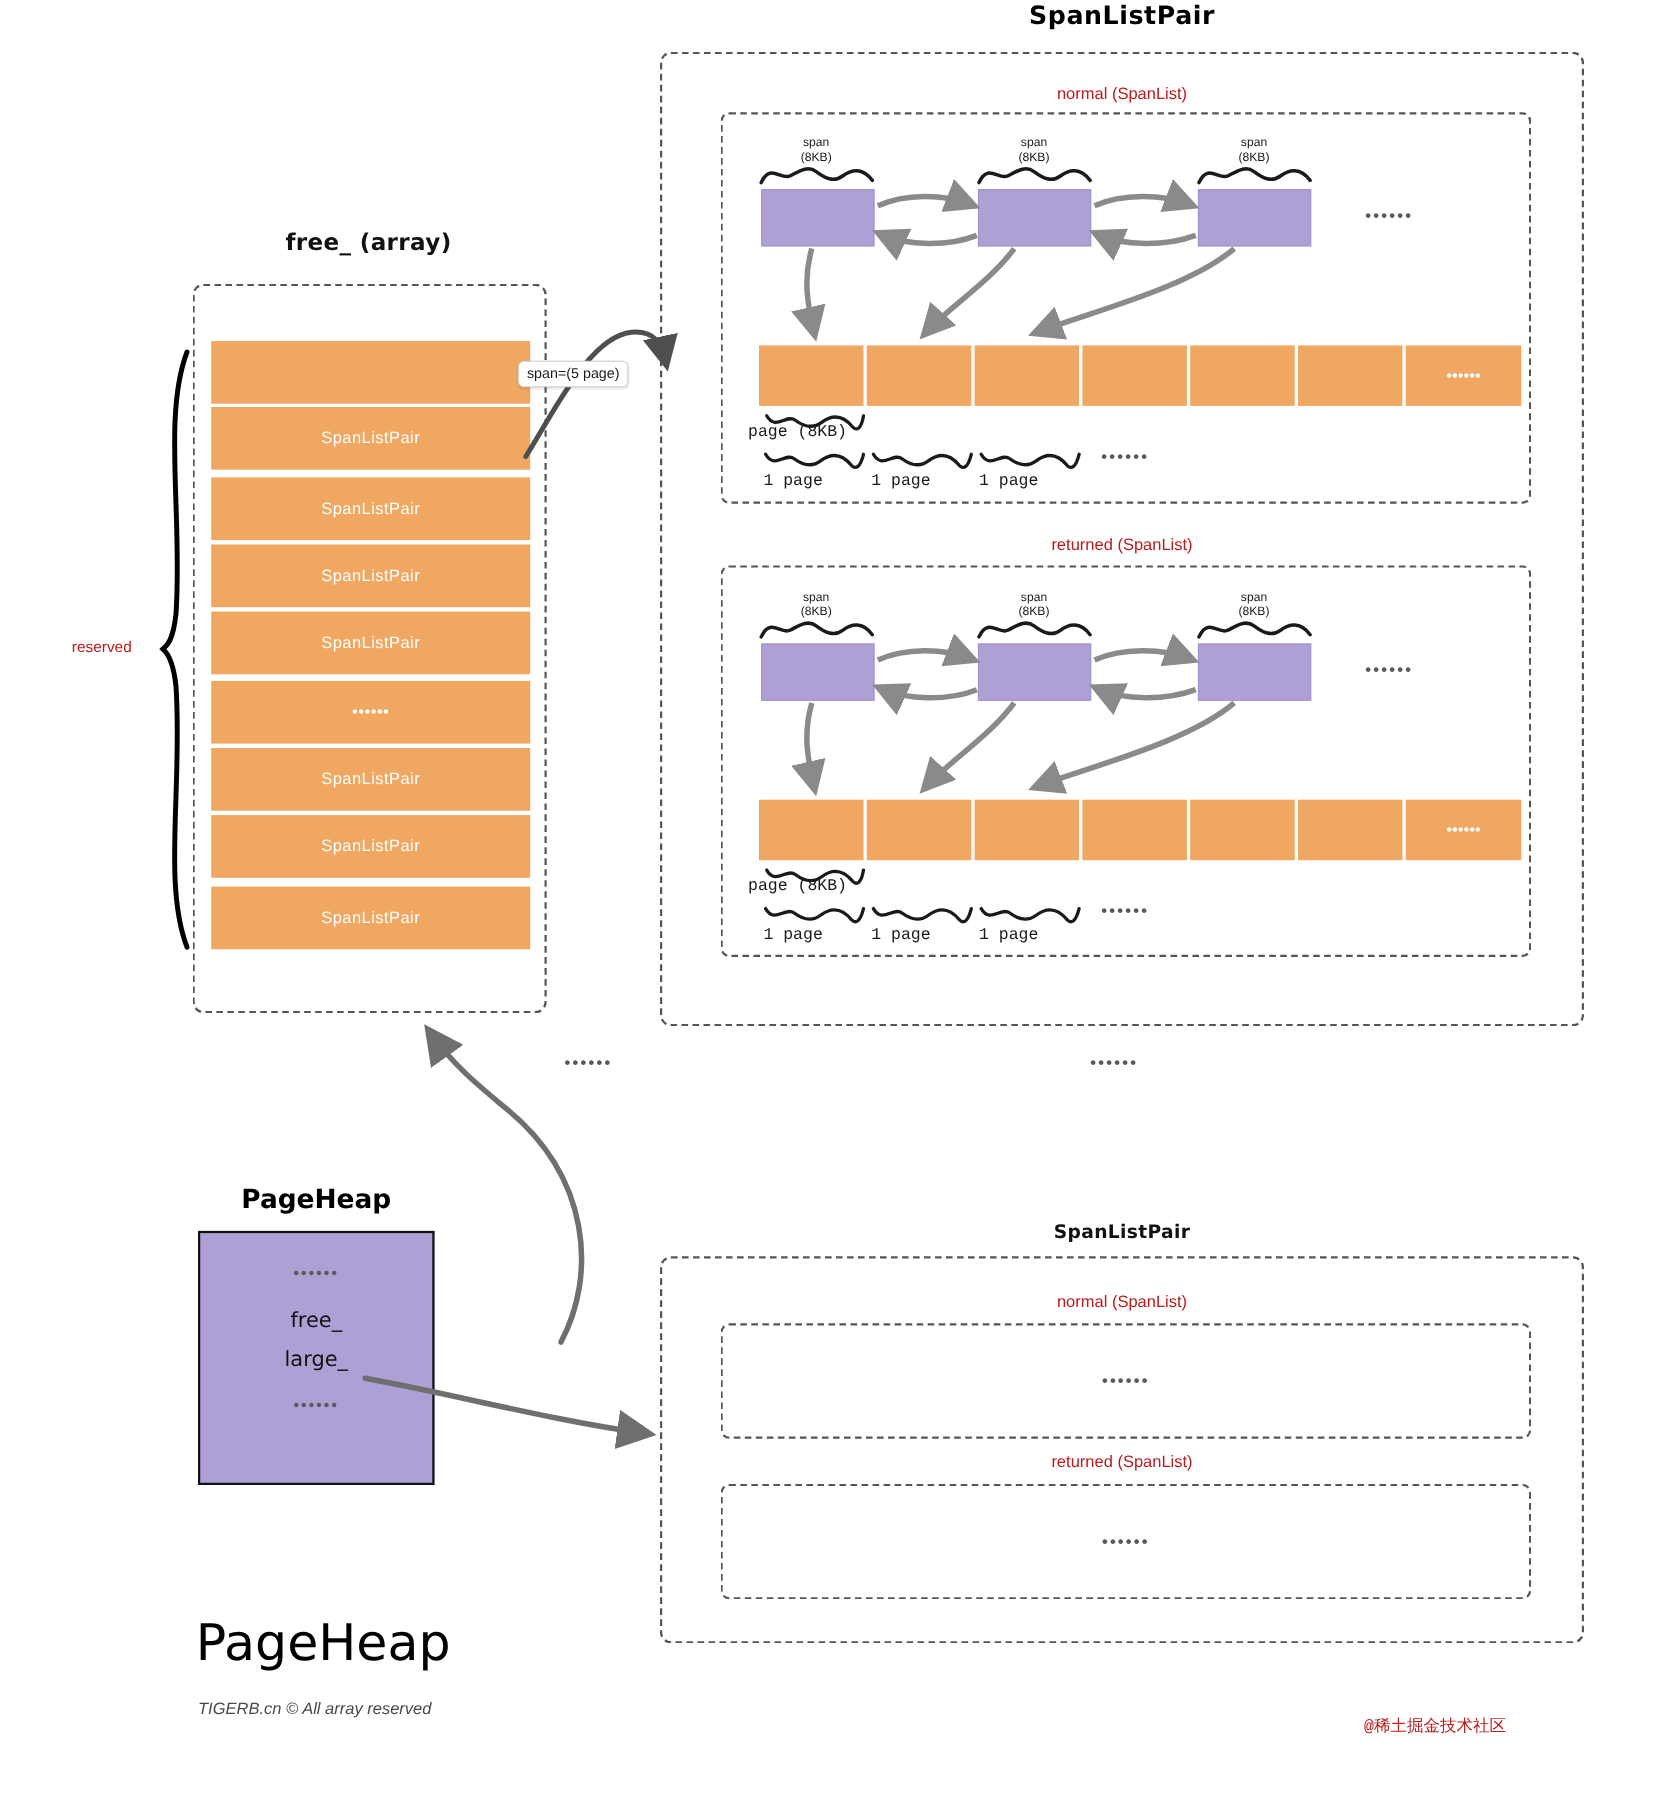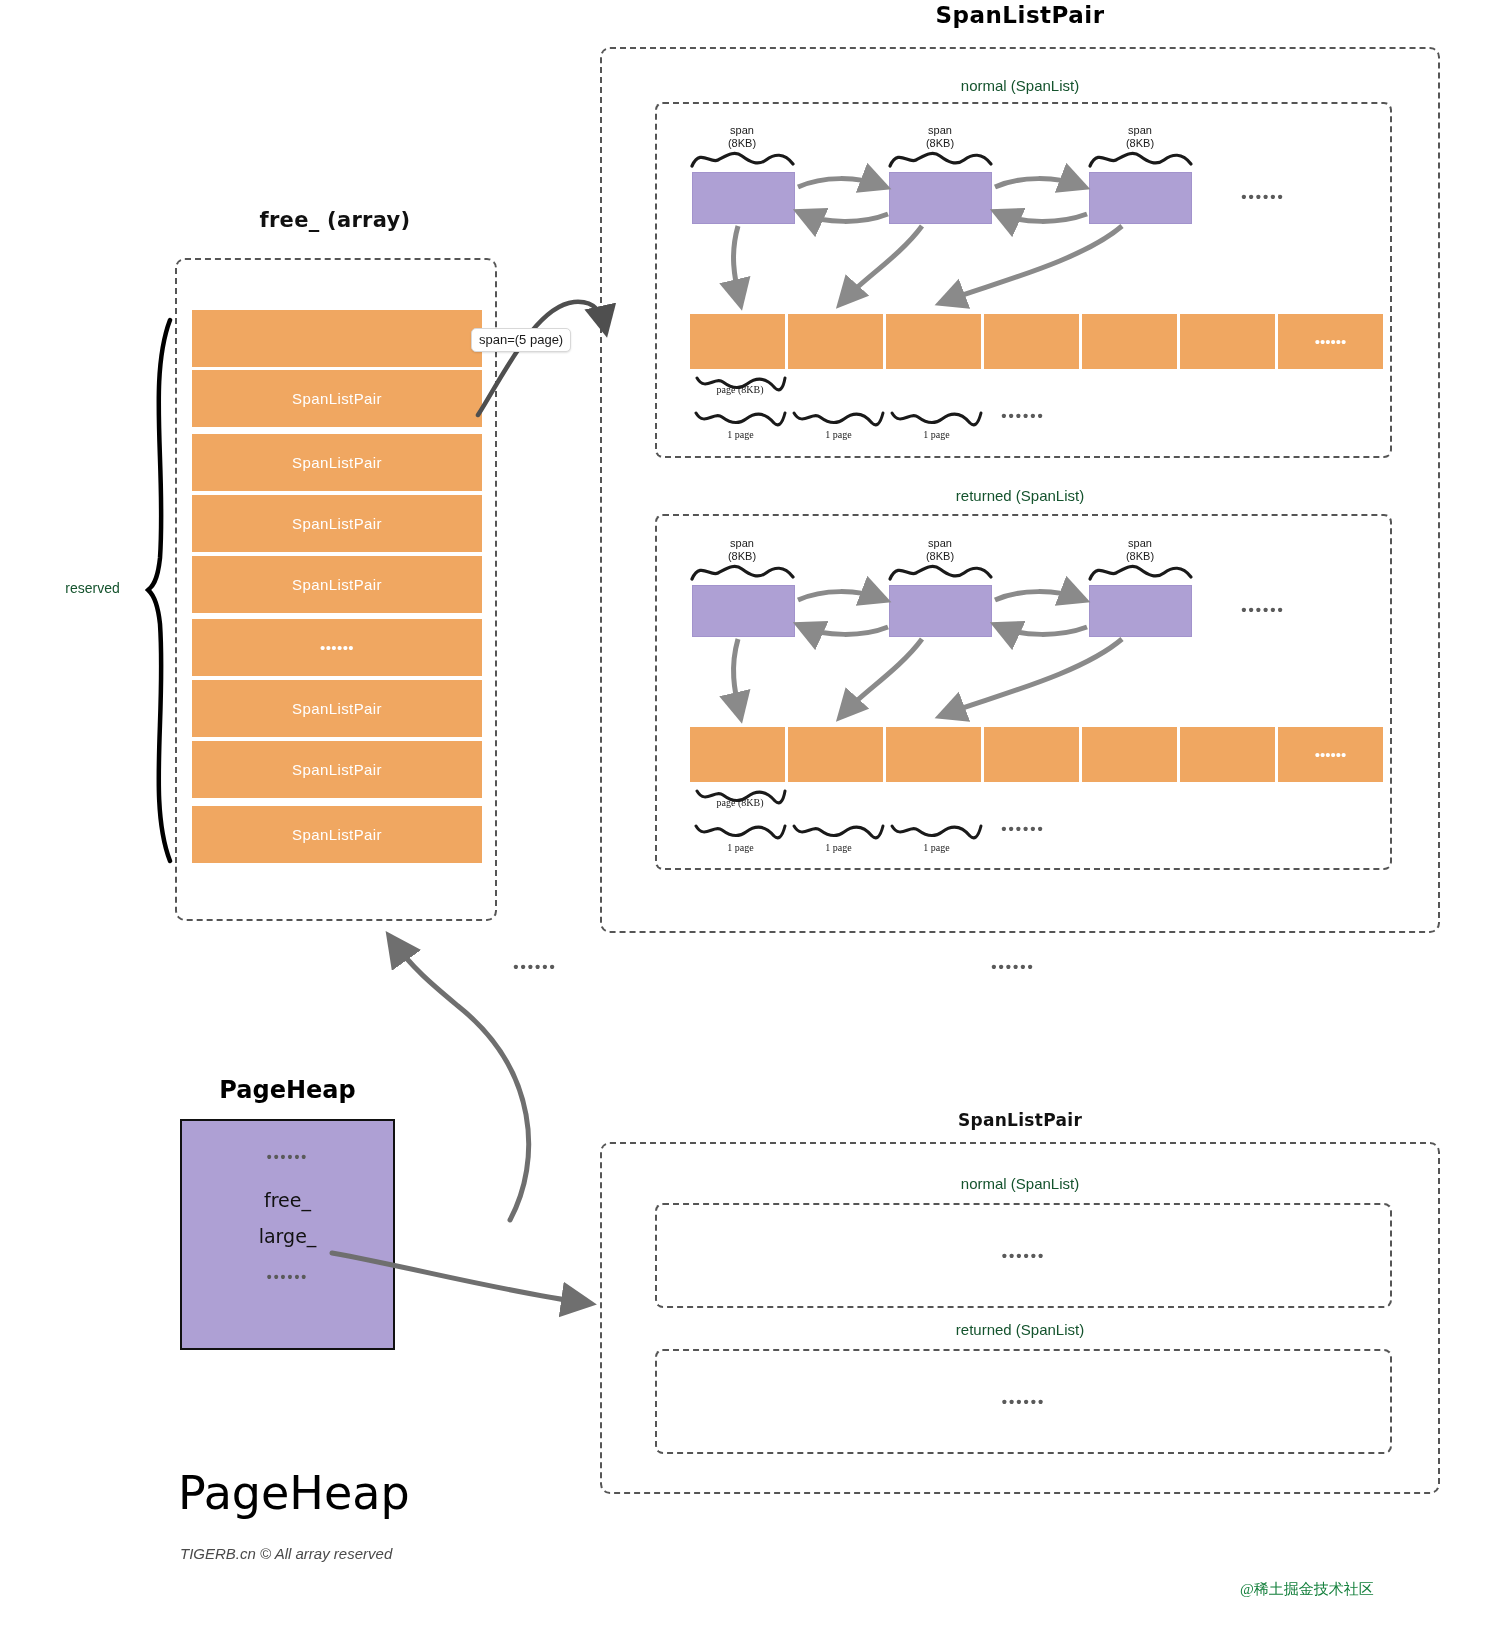--- a/index.html
+++ b/index.html
@@ -20,30 +20,30 @@
     font-size: 23px; font-weight: 700; color: #000;
     letter-spacing: .5px; text-align: center;
     font-family: "DejaVu Sans", sans-serif;
   }
   .title-md {
     font-size: 21px; font-weight: 700; color: #111;
     text-align: center; letter-spacing: .3px;
     font-family: "DejaVu Sans", sans-serif;
   }
   .label-sub {
-    font-size: 15px; font-weight: 400; color: #14532d;
+    font-size: 15px; font-weight: 400; color: #b91c1c;
     text-align: center; font-family: "Liberation Sans", sans-serif;
   }
   .label-tiny {
     font-size: 11px; color: #1a1a1a; text-align: center;
     line-height: 1.2; font-family: "Liberation Sans", sans-serif;
   }
   .label-brace {
-    font-size: 10px; color: #1a1a1a; text-align: center;
-    font-family: Liberation Serif, serif;
+    font-size: 15px; color: #1a1a1a; text-align: left;
+    font-family: Liberation Mono, monospace;
   }
 
   
   .dashed {
     border: 2px dashed #555;
     border-radius: 10px;
     background: transparent;
   }
   .dashed-thin {
     border: 2px dashed #555;
@@ -102,23 +102,22 @@
   }
   .footer-title {
     font-size: 46px; color: #000; font-weight: 400;
     font-family: "DejaVu Sans", sans-serif;
   }
   .footer-copy {
     font-size: 15px; color: #4a4a4a; font-style: italic;
     font-family: "Liberation Sans", sans-serif;
   }
   .watermark {
-    font-size: 15px; color: #15803d;
-    font-family: Liberation Serif, serif;
-    margin-top: 20px;
+    font-size: 15px; color: #b91c1c;
+    font-family: Liberation Mono, monospace;
   }
   svg { overflow: visible; }
 </style>
 </head>
 <body>
 
 <div id="canvas">
 
   <div class="abs title-lg" style="left:600px; top:2px; width:840px;">SpanListPair</div>
 

